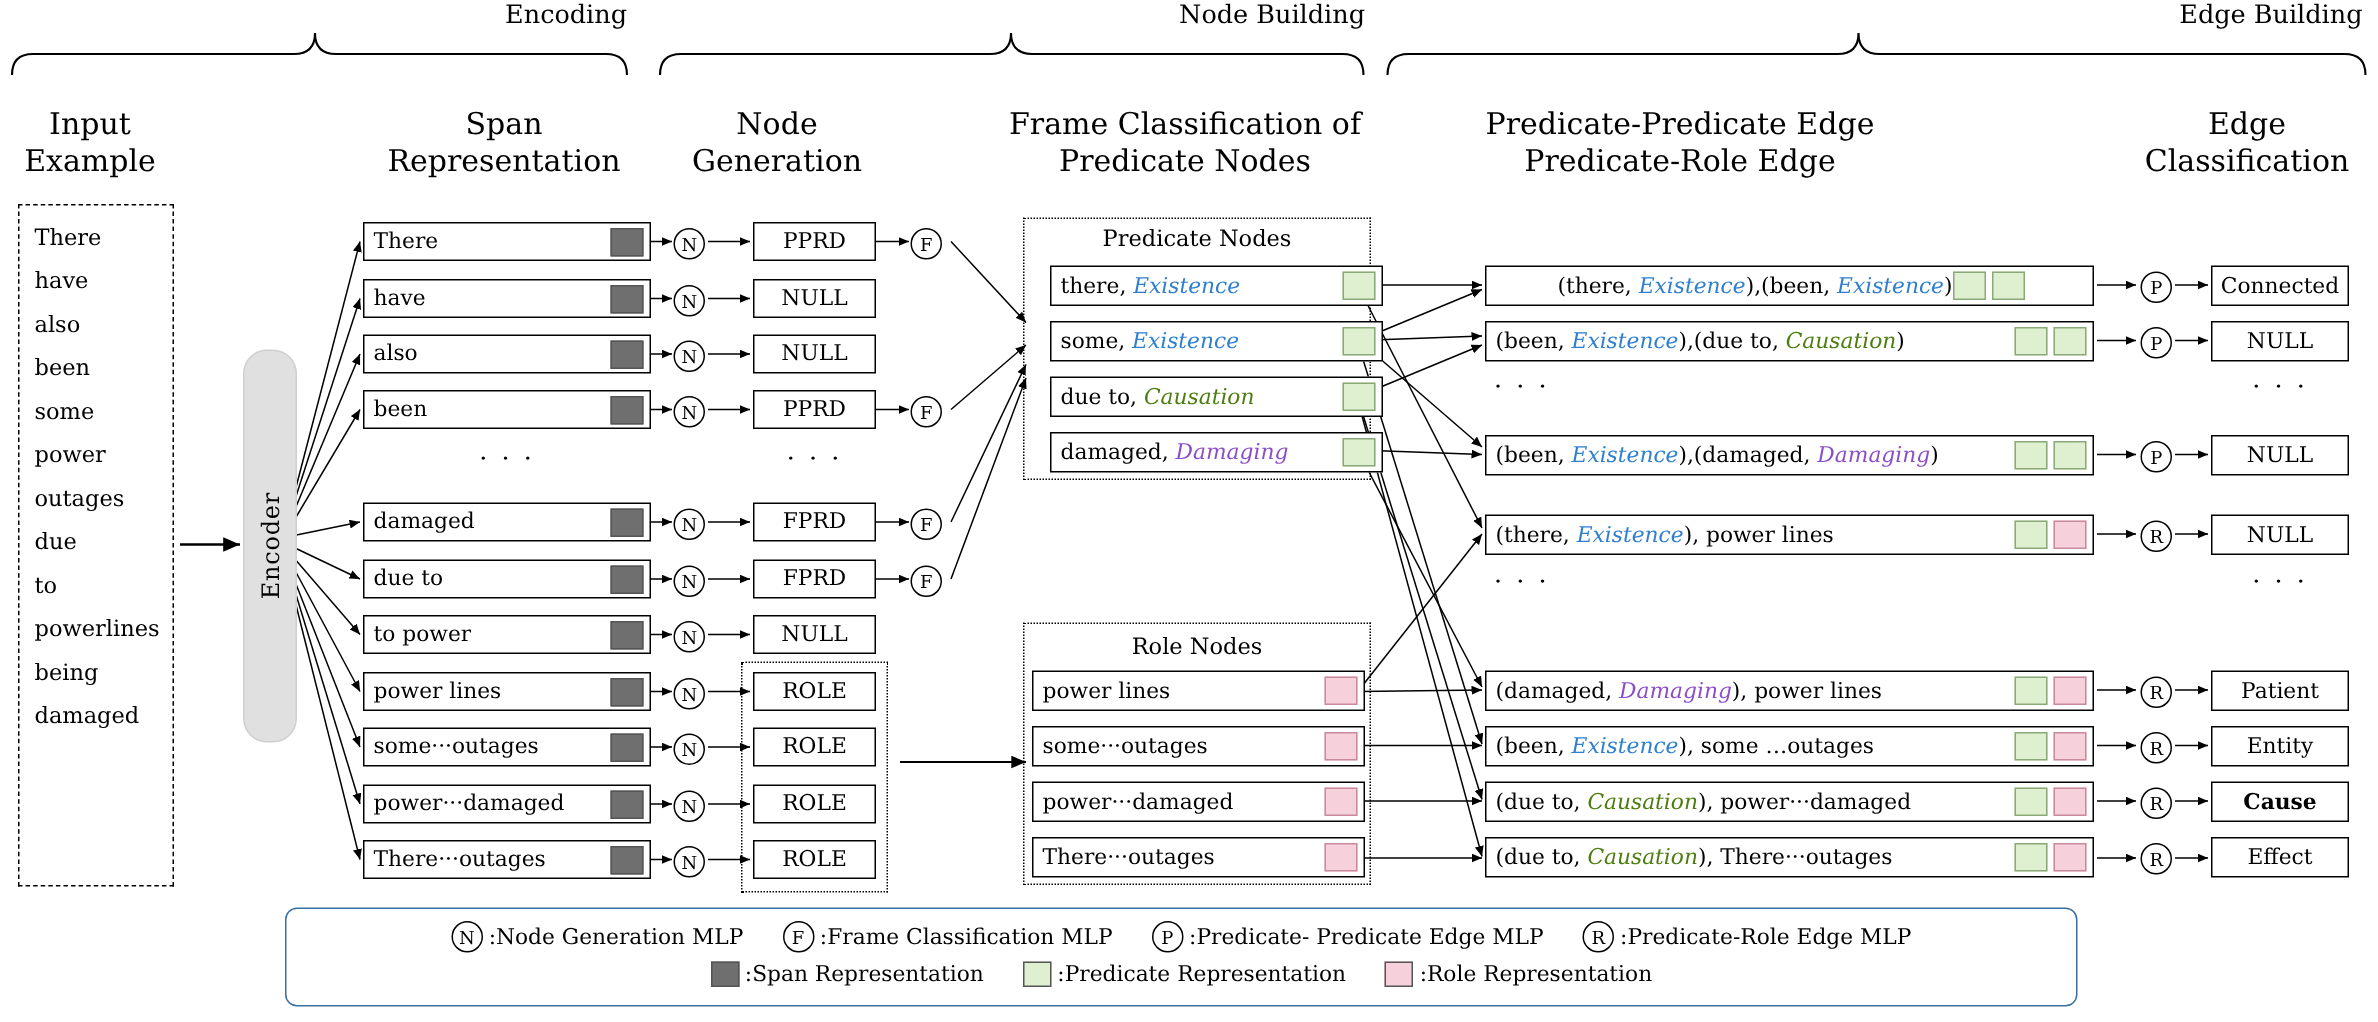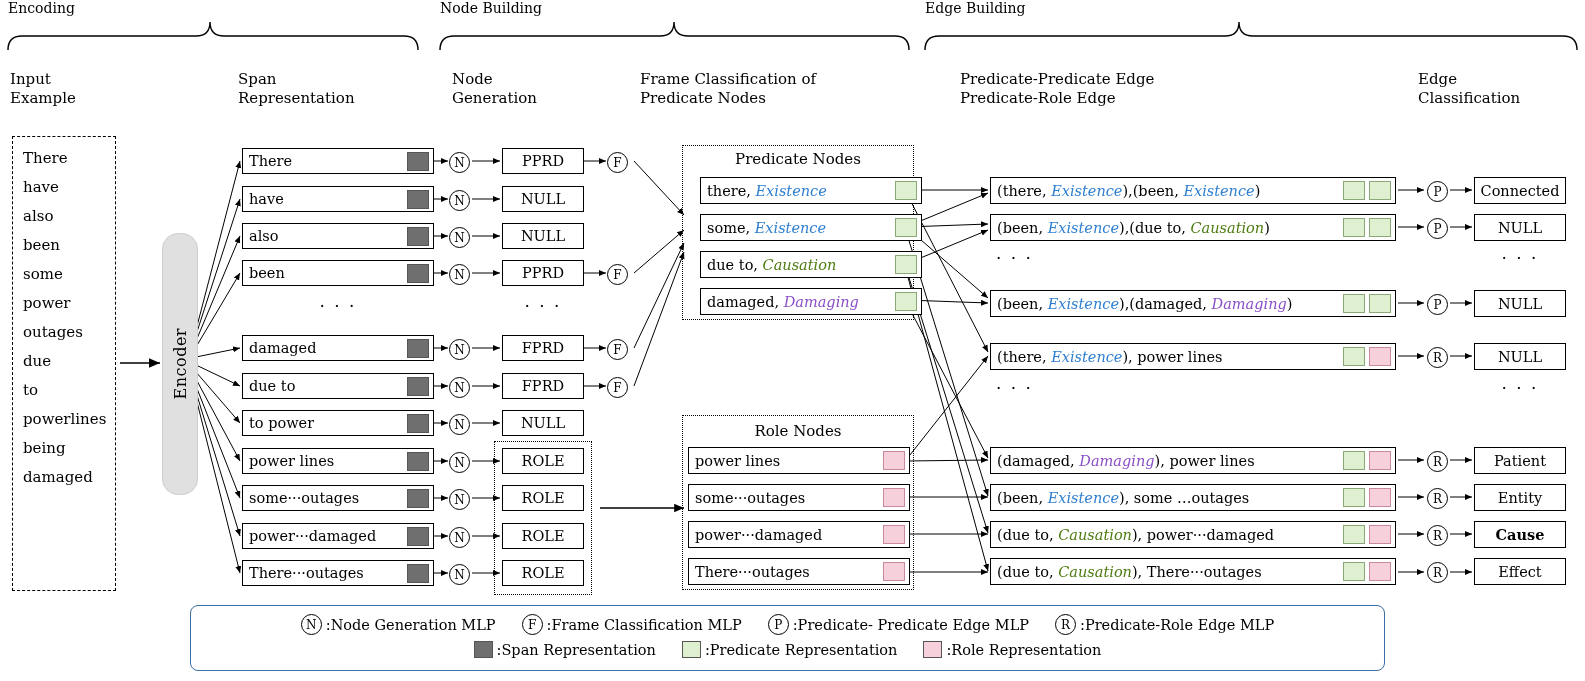--- a/index.html
+++ b/index.html
@@ -10,22 +10,22 @@
     color:#000;
     position:relative;
     overflow:hidden;
   }
   #stage{position:absolute;left:0;top:0;width:1585px;height:681px;}
   .abs{position:absolute;}
   .ctr{text-align:center;}
   svg.lines{position:absolute;left:0;top:0;width:1585px;height:681px;pointer-events:none;}
 
   
-  .phase-title{font-size:14px;text-align:left;}
-  .col-title{font-size:15px;line-height:1.25;}
+  .phase-title{font-size:17px;text-align:right;}
+  .col-title{font-size:20px;text-align:center;line-height:1.25;}
 
   
   .input-box{
     border:1.5px dashed #000;
     width:104px;
     box-sizing:border-box;
     padding:6px 0 6px 0;
   }
   .input-tok{font-size:15px;padding:5.5px 0 5.5px 10px;}
 
@@ -373,21 +373,21 @@
   </div>
   <div class="abs box role-node" style="left:688px;top:521px;">
     <span>power···damaged</span>
     <span class="chip chip-role"></span>
   </div>
   <div class="abs box role-node" style="left:688px;top:558px;">
     <span>There···outages</span>
     <span class="chip chip-role"></span>
   </div>
 
-  <div class="abs box edge-box" style="left:990px;top:177px;width:406px;">
+  <div class="abs box edge-box" style="left:990px;top:177px;width:406px;justify-content:center;">
     <span>(there, <span class="ital c-exist">Existence</span>),(been, <span class="ital c-exist">Existence</span>)</span>
     <span style="display:flex;">
       <span class="chip chip-pred"></span>
       <span class="chip chip-pred"></span>
     </span>
   </div>
   <div class="abs box edge-box" style="left:990px;top:214px;width:406px;">
     <span>(been, <span class="ital c-exist">Existence</span>),(due to, <span class="ital c-cause">Causation</span>)</span>
     <span style="display:flex;">
       <span class="chip chip-pred"></span>

